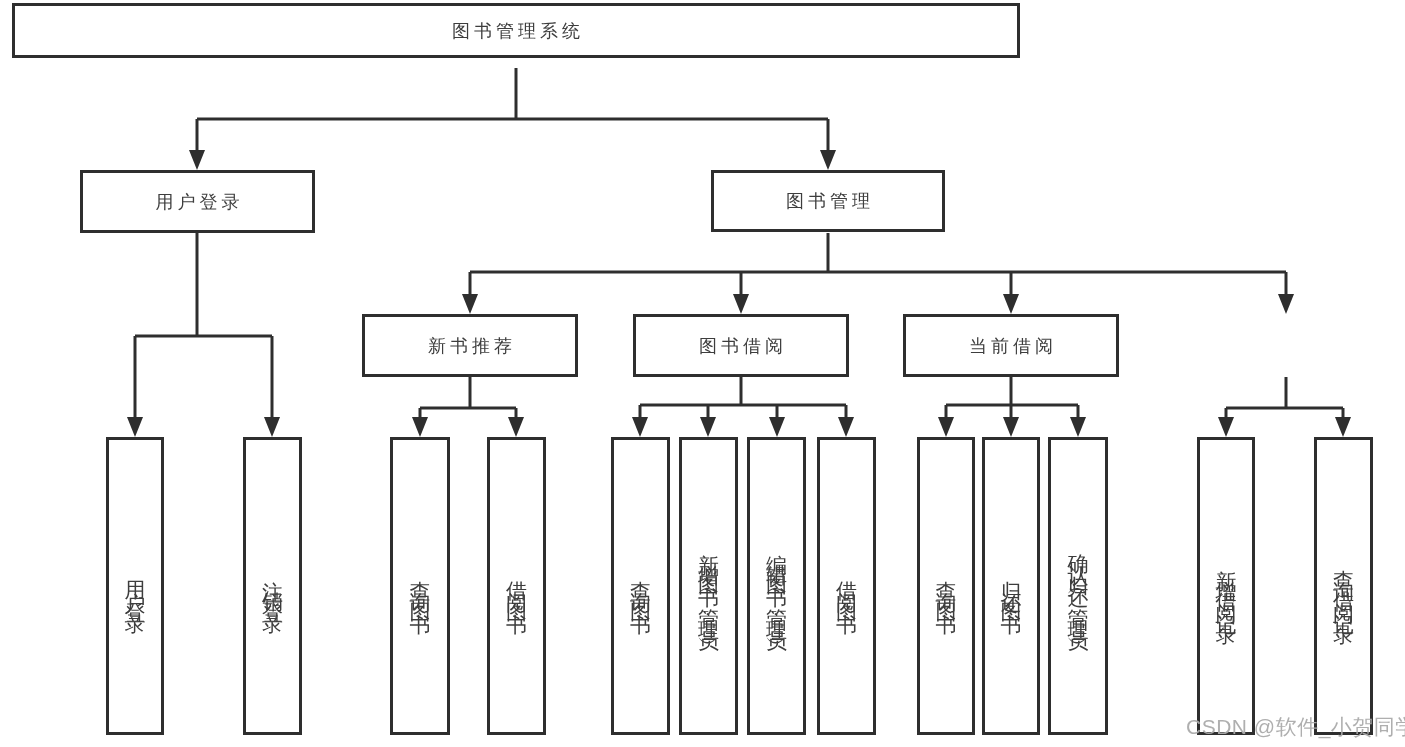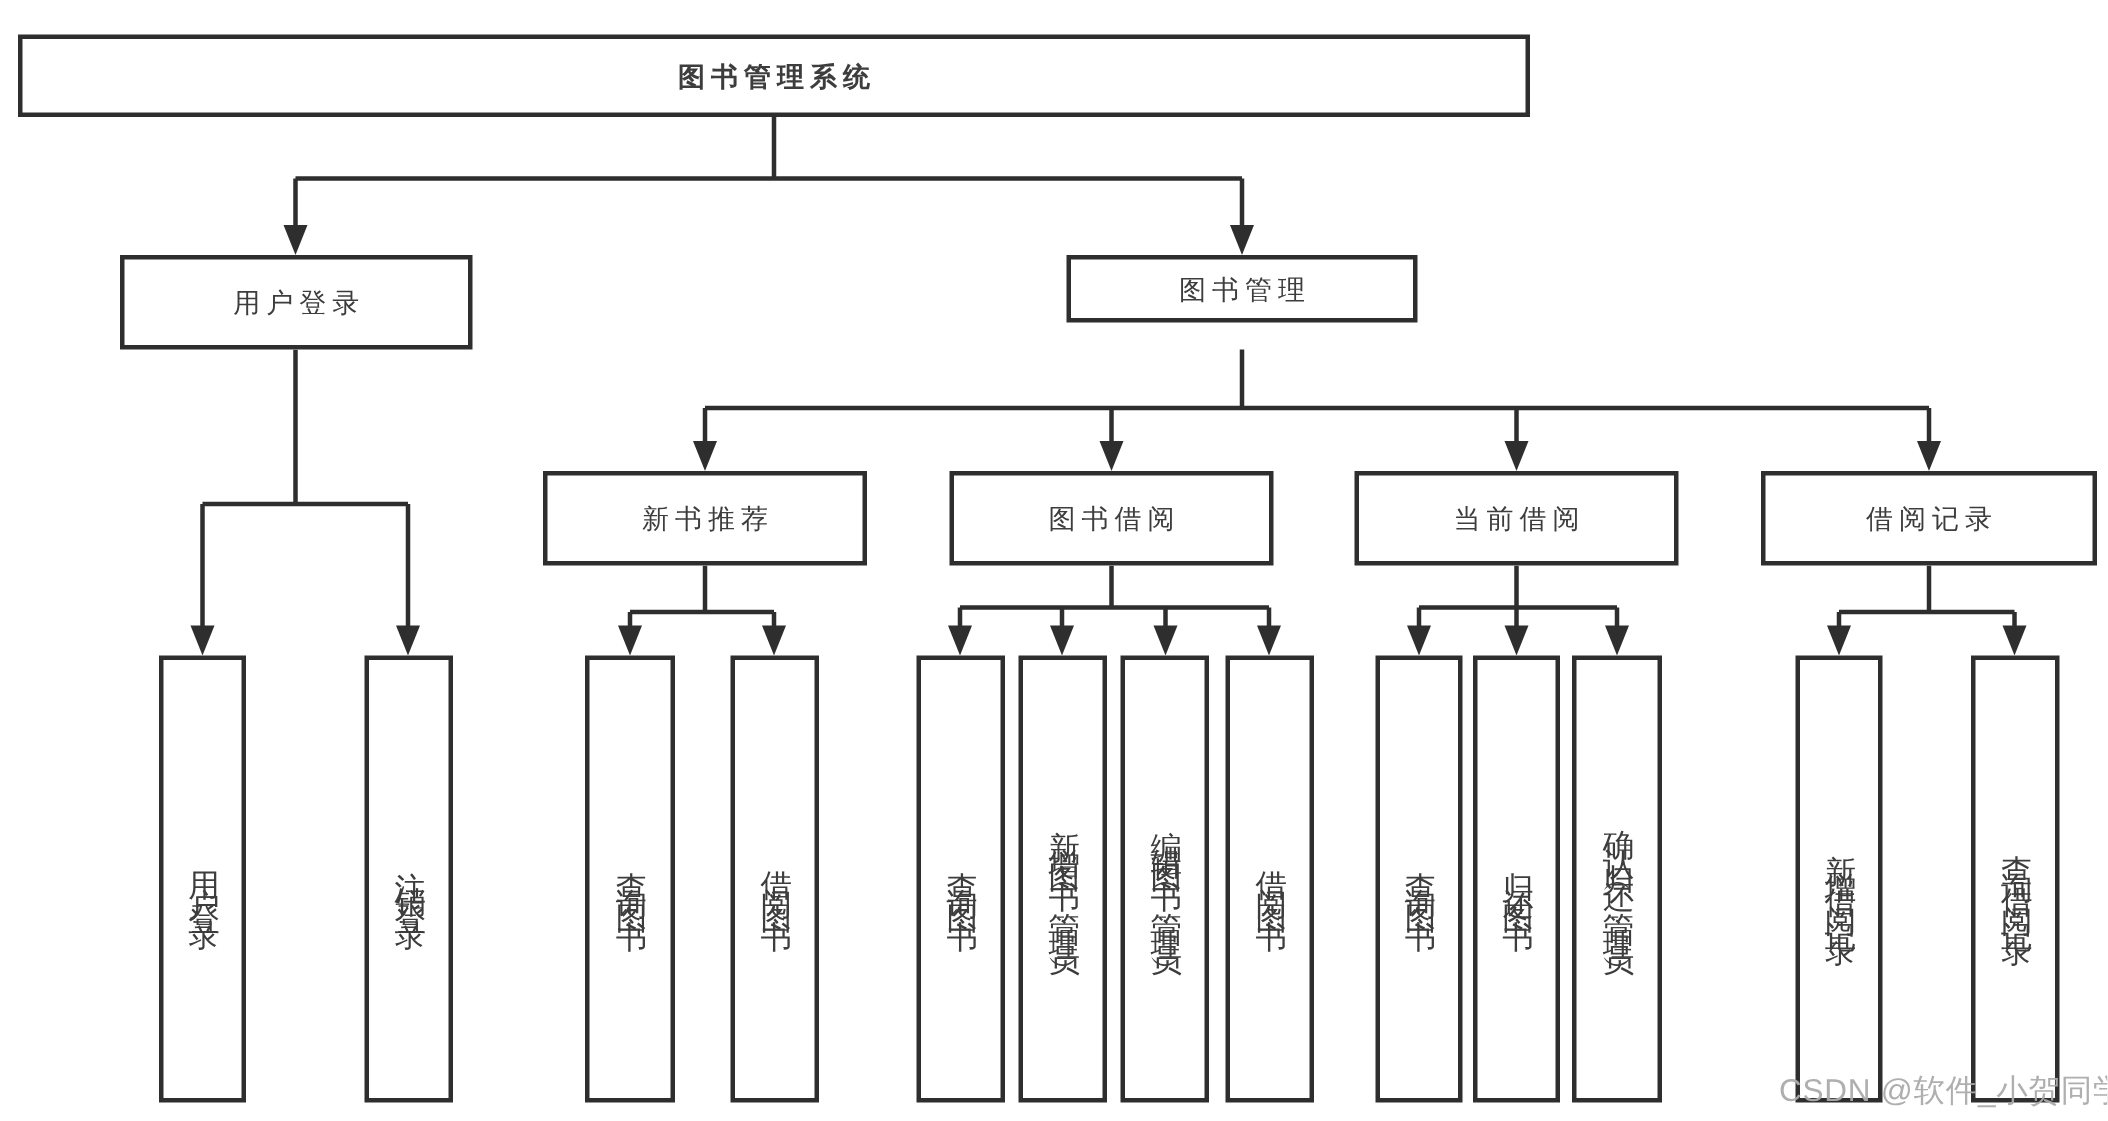--- a/index.html
+++ b/index.html
@@ -122,43 +122,40 @@
       <polygon points="769,417 785,417 777,437"></polygon>
       <polygon points="838,417 854,417 846,437"></polygon>
       <polygon points="938,417 954,417 946,437"></polygon>
       <polygon points="1003,417 1019,417 1011,437"></polygon>
       <polygon points="1070,417 1086,417 1078,437"></polygon>
       <polygon points="1218,417 1234,417 1226,437"></polygon>
       <polygon points="1335,417 1351,417 1343,437"></polygon>
     </g>
   </svg>
 
-  <div class="hbox" style="left:12px; top:23px; width:1008px; height:55px;font-weight:bold;">
+  <div class="hbox" style="left:12px; top:3px; width:1008px; height:55px;">
     <span>图书管理系统</span>
   </div>
 
   <div class="hbox" style="left:80px; top:170px; width:235px; height:63px;">
     <span>用户登录</span>
   </div>
-  <div class="hbox" style="left:711px; top:170px; width:234px; height:45px;">
+  <div class="hbox" style="left:711px; top:170px; width:234px; height:62px;">
     <span>图书管理</span>
   </div>
 
   <div class="hbox" style="left:362px; top:314px; width:216px; height:63px;">
     <span>新书推荐</span>
   </div>
   <div class="hbox" style="left:903px; top:314px; width:216px; height:63px;">
     <span>当前借阅</span>
   </div>
   <div class="hbox" style="left:633px; top:314px; width:216px; height:63px;">
     <span>图书借阅</span>
   </div>
-  <div class="hbox" style="left:1174px; top:314px; width:224px; height:63px;">
-    <span>借阅记录</span>
-  </div>
 
   <div class="vbox" style="left:106px; top:437px; width:58px; height:298px;">
     <span>用户登录</span>
   </div>
   <div class="vbox" style="left:243px; top:437px; width:59px; height:298px;">
     <span>注销登录</span>
   </div>
 
   <div class="vbox" style="left:390px; top:437px; width:60px; height:298px;">
     <span>查询图书</span>

